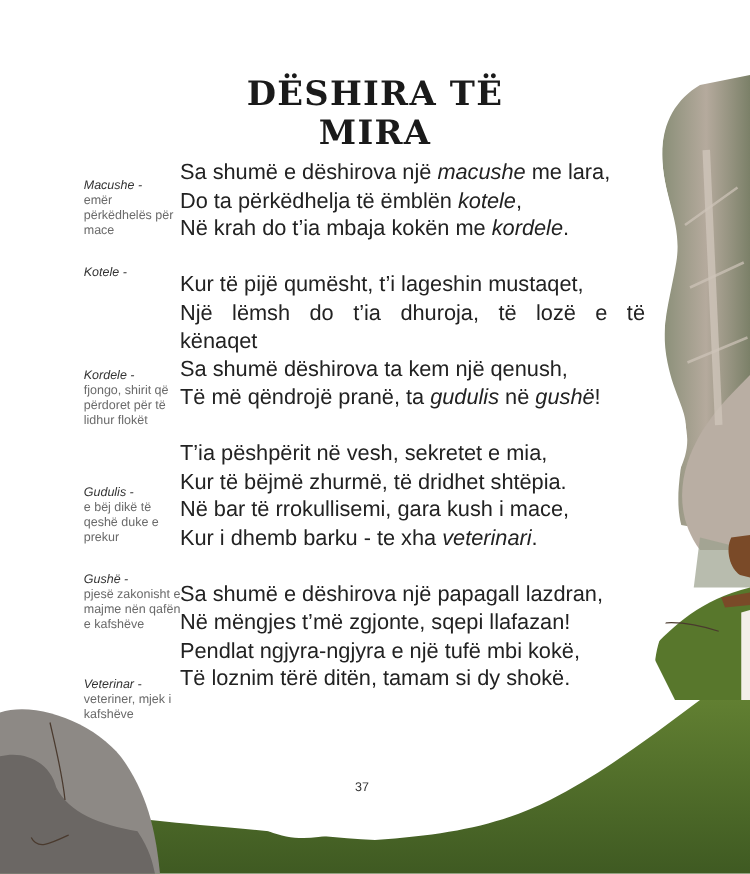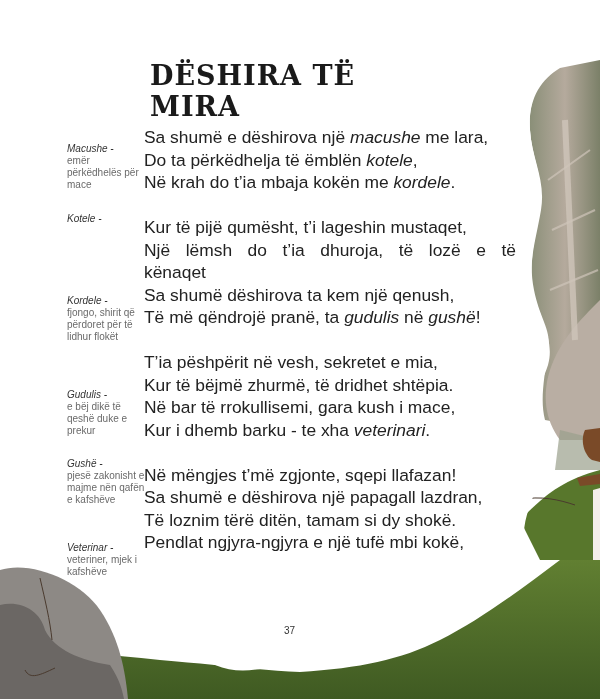--- a/index.html
+++ b/index.html
@@ -1,18 +1,18 @@
 <!DOCTYPE html>
 <html><head>
   <meta charset="utf-8">
   <style>
     html, body { margin: 0; padding: 0; }
     body { width: 600px; height: 699px; position: relative; overflow: hidden; background: #ffffff; font-family: "Liberation Sans", "DejaVu Sans", sans-serif; color: #1e1e1e; }
     .bg { position: absolute; left: 0; top: 0; width: 600px; height: 699px; z-index: 0; }
-    .title { position: absolute; left: 150px; top: 60px; width: 300px; text-align: left; font-family: "DejaVu Serif", serif; font-weight: bold; font-size: 27px; letter-spacing: 1px; color: #1a1a1a; z-index: 2; }
+    .title { position: absolute; left: 150px; top: 60px; width: 300px; text-align: center; font-family: "DejaVu Serif", serif; font-weight: bold; font-size: 27px; letter-spacing: 1px; color: #1a1a1a; z-index: 2; }
     .gloss { position: absolute; left: 67px; width: 78px; font-size: 10px; line-height: 12px; color: #6a6a6a; z-index: 2; }
     .gloss .term { font-style: italic; color: #333; display: block; }
     .gloss .def { display: block; }
     .poem { position: absolute; left: 144px; top: 126px; width: 380px; font-size: 17.4px; line-height: 22.5px; color: #222; z-index: 2; }
     .stanza { margin-bottom: 22.5px; }
     .line { display: block; white-space: nowrap; }
     .line.wrap { white-space: normal; text-align: justify; text-align-last: left; width: 372px; word-spacing: 4px; }
     .line i { }
     .page-num { position: absolute; left: 284px; top: 625px; font-size: 10px; color: #333; z-index: 2; }
   </style>
@@ -98,20 +98,20 @@
     <span class="line"><span>Sa shumë dëshirova ta kem një qenush,</span></span>
     <span class="line"><span>Të më qëndrojë pranë, ta </span><i>gudulis</i><span> në </span><i>gushë</i><span>!</span></span>
   </div>
   <div class="stanza">
     <span class="line"><span>T’ia pëshpërit në vesh, sekretet e mia,</span></span>
     <span class="line"><span>Kur të bëjmë zhurmë, të dridhet shtëpia.</span></span>
     <span class="line"><span>Në bar të rrokullisemi, gara kush i mace,</span></span>
     <span class="line"><span>Kur i dhemb barku - te xha </span><i>veterinari</i><span>.</span></span>
   </div>
   <div class="stanza">
+    <span class="line"><span>Sa shumë e dëshirova një papagall lazdran,</span></span>
     <span class="line"><span>Në mëngjes t’më zgjonte, sqepi llafazan!</span></span>
-    <span class="line"><span>Sa shumë e dëshirova një papagall lazdran,</span></span>
+    <span class="line"><span>Pendlat ngjyra-ngjyra e një tufë mbi kokë,</span></span>
     <span class="line"><span>Të loznim tërë ditën, tamam si dy shokë.</span></span>
-    <span class="line"><span>Pendlat ngjyra-ngjyra e një tufë mbi kokë,</span></span>
   </div>
 </div>
 
 <div class="page-num">37</div>
 
 </body></html>

